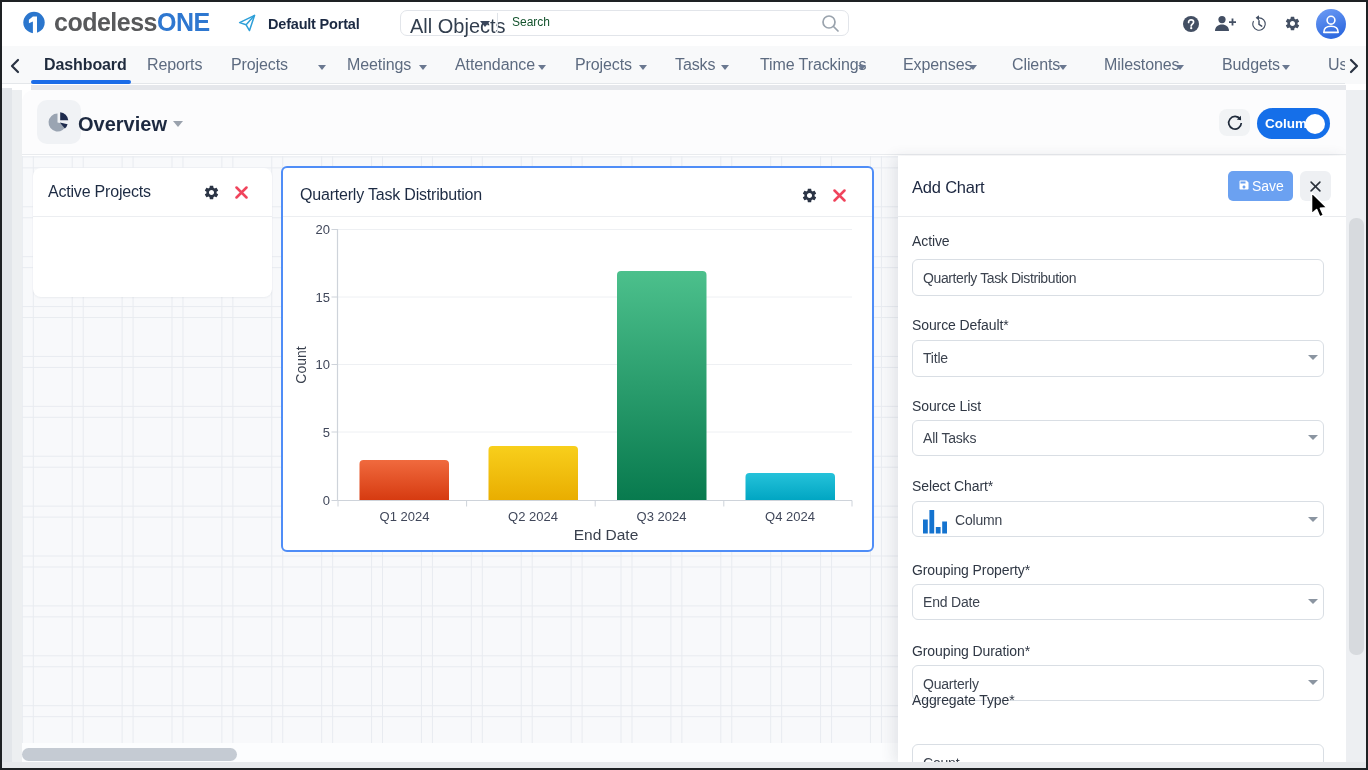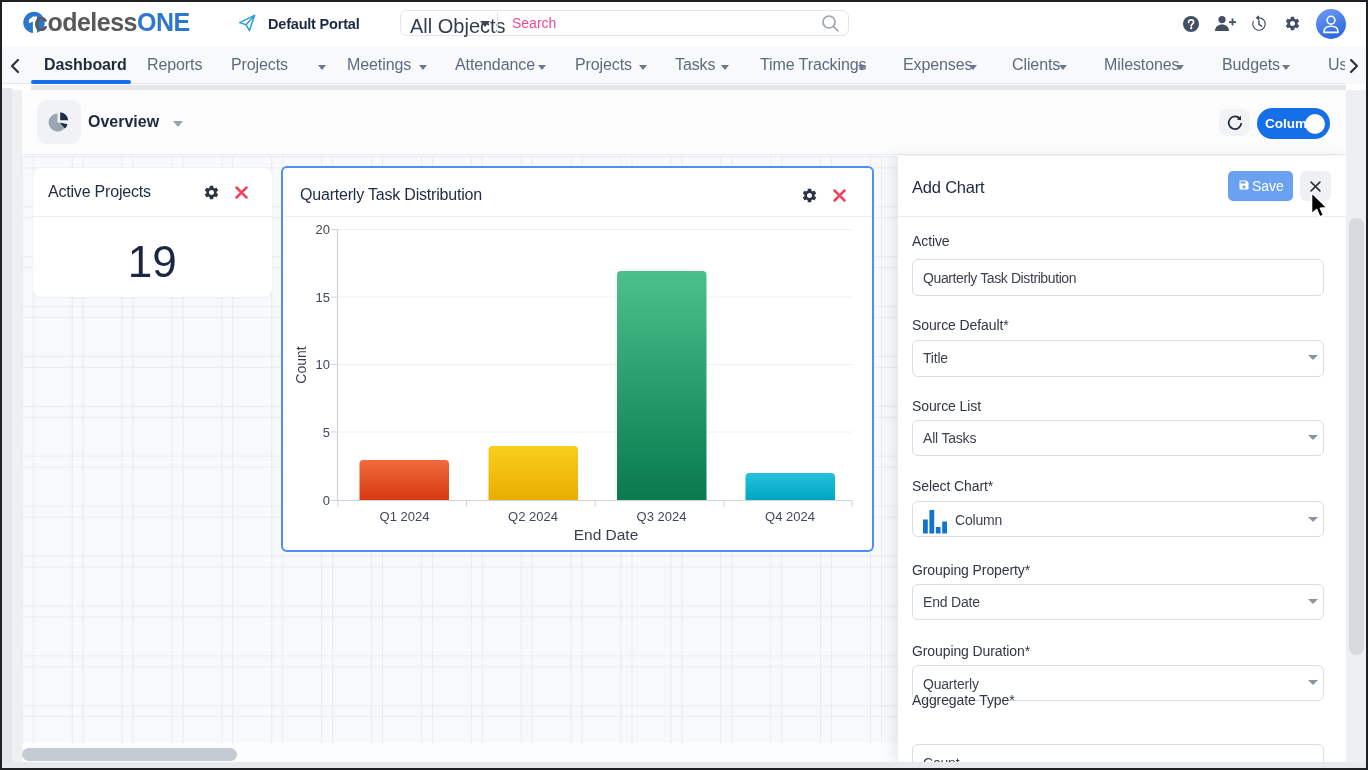--- a/index.html
+++ b/index.html
@@ -4,43 +4,43 @@
 <style>
   * { margin:0; padding:0; box-sizing:border-box; }
   html,body { width:1368px; height:770px; overflow:hidden; }
   body { font-family:"Liberation Sans", sans-serif; position:relative; background:#fff; }
   .abs { position:absolute; }
   
   #frame { position:absolute; left:0; top:0; width:1368px; height:770px; border:2px solid #1e2124; pointer-events:none; z-index:99; }
 
   
   #header { left:2px; top:2px; width:1364px; height:45px; background:#fff; border-bottom:1px solid #e9ecef; }
-  #logotext { left:34px; top:8px; font-size:25px; font-weight:bold; letter-spacing:-0.5px; color:#58595b; }
+  #logotext { left:54px; top:8px; font-size:25px; font-weight:bold; letter-spacing:-0.5px; color:#58595b; }
   #logotext .one { color:#2e77d0; }
   #portal { left:268px; top:16px; font-size:14.5px; font-weight:bold; letter-spacing:-0.2px; color:#1b2942; }
   #search { left:400px; top:10px; width:449px; height:26px; border:1px solid #e2e5ea; border-radius:7px; background:#fff; }
   #allobj { left:410px; top:15px; font-size:20px; color:#323e4e; }
   #allobjcaret { left:480px; top:21px; width:0; height:0; border-left:5px solid transparent; border-right:5px solid transparent; border-top:6px solid #39455a; }
   #searchsep { left:497px; top:13px; width:1px; height:19px; background:#dfe3e8; }
-  #searchph { left:512px; top:15px; font-size:14px; color:#ec4899; }
+  #searchph { left:512px; top:15px; font-size:12px; color:#14532d; }
   
   #nav { left:2px; top:46px; width:1364px; height:38px; background:#f8f9fa; border-bottom:1px solid #e4e7ea; }
   .navitem { position:absolute; top:56px; font-size:16px; letter-spacing:-0.1px; color:#5d6b80; font-weight:normal; white-space:nowrap; }
   .navcaret { position:absolute; top:65px; width:0; height:0; border-left:4.5px solid transparent; border-right:4.5px solid transparent; border-top:5.5px solid #6a7890; }
   #tab-dash { color:#1f2b3d; font-weight:bold; }
   #dashline { left:31px; top:80px; width:100px; height:3.5px; background:#1a6ce8; border-radius:2px; }
   
   #grayband { left:31px; top:84.5px; width:1315px; height:5.5px; background:#e5e7eb; }
   #leftgut1 { left:2px; top:88px; width:10px; height:674px; background:#e3e6ea; }
   #leftgut2 { left:12px; top:90px; width:10px; height:672px; background:#edeff1; }
   #bottomband { left:2px; top:762px; width:1364px; height:6px; background:#e7e9ec; }
   
   #toolbar { left:22px; top:90px; width:1324px; height:65px; background:#fcfcfd; border-bottom:1px solid #e9ebee; border-radius:12px 0 0 0; }
   #ovbtn { left:37px; top:100px; width:44px; height:44px; border-radius:10px; background:#f0f2f5; }
-  #ovtitle { left:88px; top:113px; font-size:16px; font-weight:bold; color:#1d2940; }
+  #ovtitle { left:78px; top:113px; font-size:20px; font-weight:bold; color:#1d2940; }
   #ovcaret { left:173px; top:121px; width:0; height:0; border-left:5.5px solid transparent; border-right:5.5px solid transparent; border-top:6.5px solid #9aa2ad; }
   #refreshbtn { left:1219px; top:109px; width:31px; height:27px; border-radius:8px; background:#f1f3f5; }
   #closepill { left:1257px; top:108px; width:73px; height:31px; border-radius:16px; background:#156fe9; }
   #closetxt { left:1265px; top:116px; font-size:13.5px; font-weight:bold; color:#fff; }
   #closeknob { left:1305px; top:113.5px; width:20px; height:20px; border-radius:50%; background:#fff; }
   
   #canvas { left:22px; top:156px; width:876px; height:588px;
     background-color:#f8f9fb;
     background-image:
       linear-gradient(90deg, #e8ebf0 0 1px, transparent 1px 38.6px, #e8ebf0 38.6px 39.6px, transparent 39.6px),
@@ -201,21 +201,20 @@
   </svg>
   <div class="abs" id="card1">
     <div class="hd"></div>
     <div class="title">Active Projects</div>
     <svg style="position:absolute;left:170px;top:16px" width="17" height="17" viewBox="0 0 24 24">
       <use href="#geari"></use>
     </svg>
     <svg style="position:absolute;left:202px;top:18px" width="13" height="13" viewBox="0 0 13 13">
       <use href="#redx"></use>
     </svg>
-    <div id="num19">19</div>
   </div>
   <div class="abs" id="card2">
     <div class="hd"></div>
     <div class="title">Quarterly Task Distribution</div>
     <svg style="position:absolute;left:518px;top:19px" width="17" height="17" viewBox="0 0 24 24">
       <use href="#geari"></use>
     </svg>
     <svg style="position:absolute;left:550px;top:21px" width="13" height="13" viewBox="0 0 13 13">
       <use href="#redx"></use>
     </svg>

